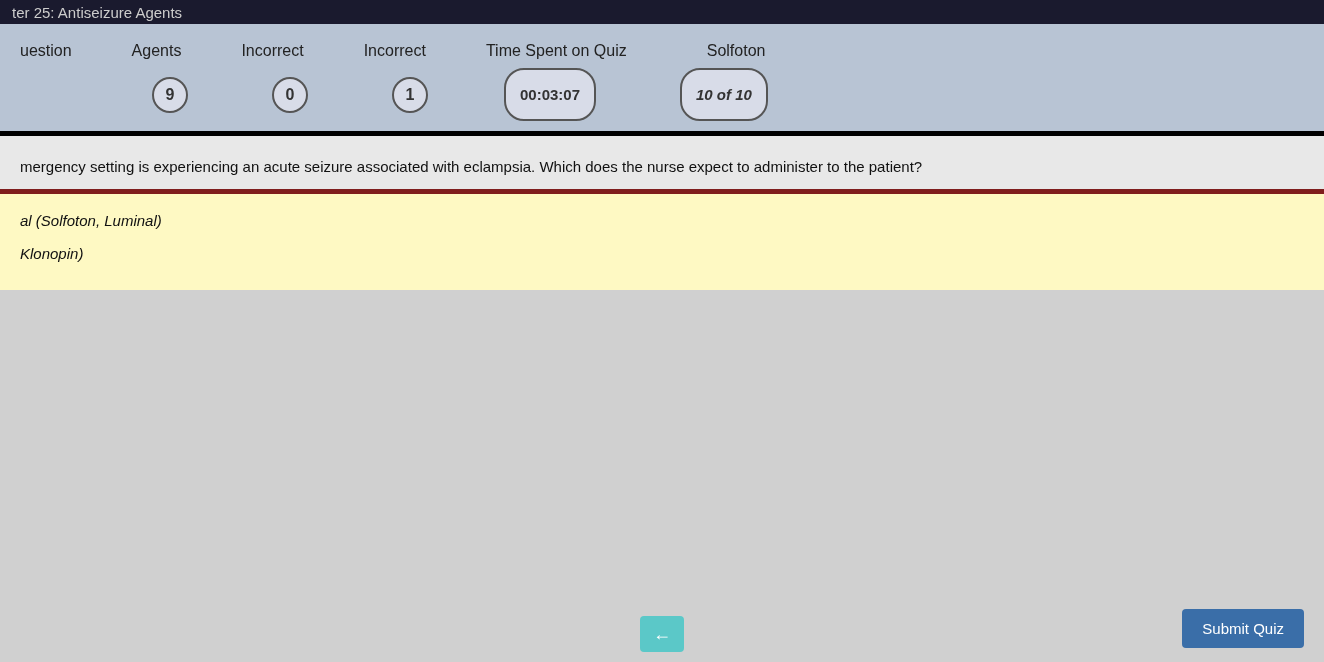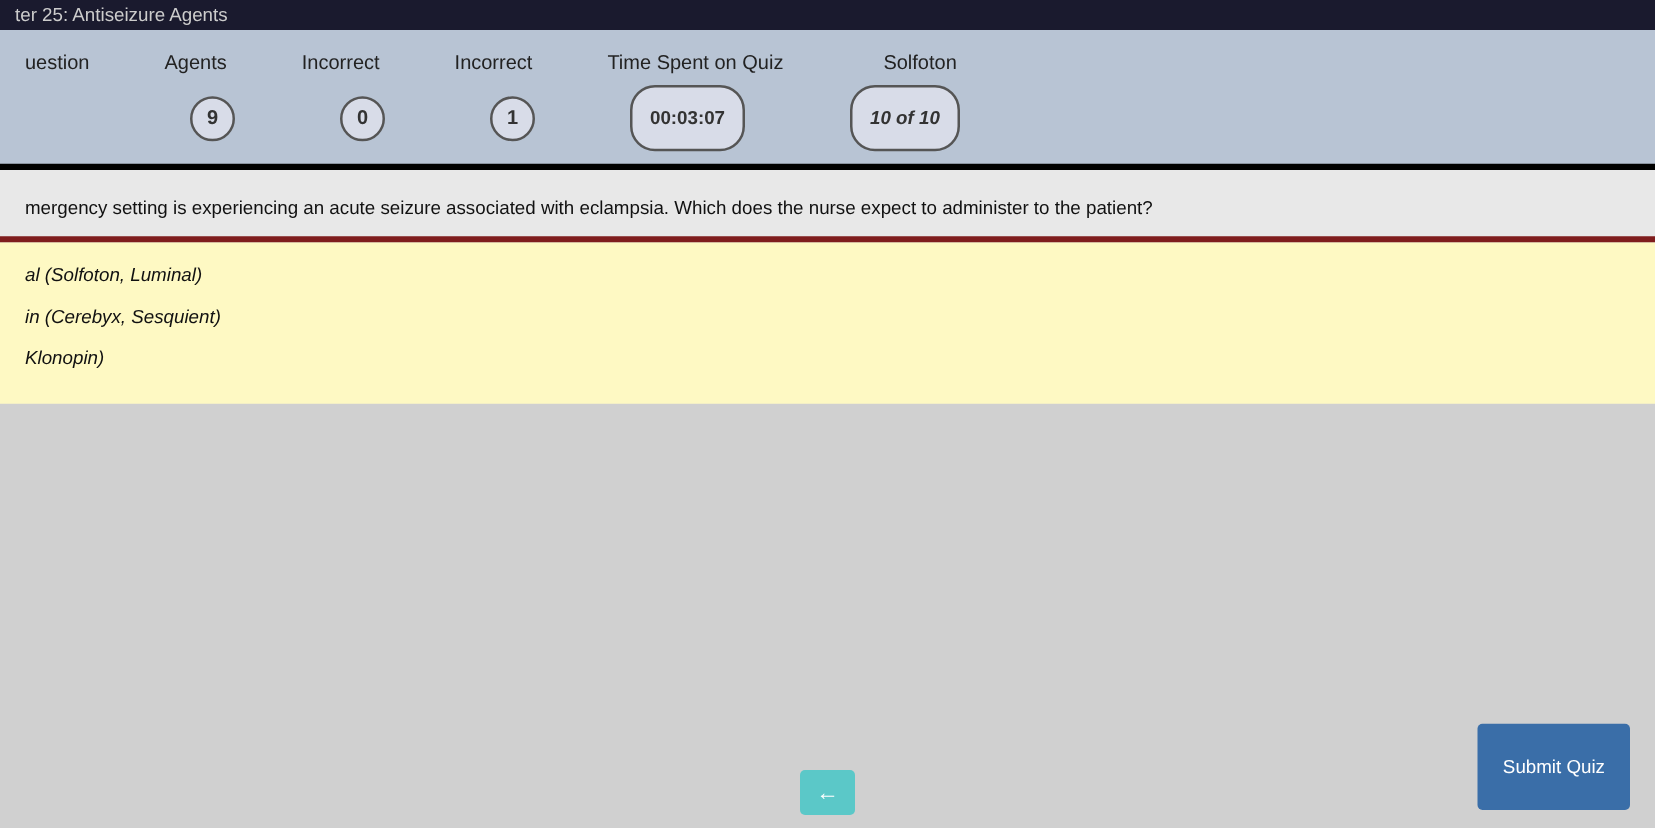--- a/index.html
+++ b/index.html
@@ -106,21 +106,21 @@
       bottom: 10px;
       left: 50%;
       transform: translateX(-50%);
     }
 
     .submit-btn {
       background: #3a6ea8;
       color: white;
       border: none;
       border-radius: 4px;
-      padding: 26px 20px;
+      padding: 11px 20px;
       font-size: 15px;
       cursor: pointer;
       position: absolute;
       bottom: 14px;
       right: 20px;
     }
 
     .header-row {
       display: flex;
       align-items: flex-end;
@@ -201,23 +201,20 @@
 
 <div class="question-area">
   <span>mergency setting is experiencing an acute seizure associated with eclampsia. Which does the nurse expect to administer to the patient?</span>
 </div>
 
 <div class="answer-list">
   <div class="answer-item">
     <span>al (Solfoton, Luminal)</span>
   </div>
   <div class="answer-item">
-    <span>in (Cerebyx, Sesquient)</span>
-  </div>
-  <div class="answer-item">
     <span>Klonopin)</span>
   </div>
 </div>
 
 <div class="bottom-nav">
   <button class="back-btn">
     <span>←</span>
   </button>
   <button class="submit-btn">
     <span>Submit Quiz</span>

